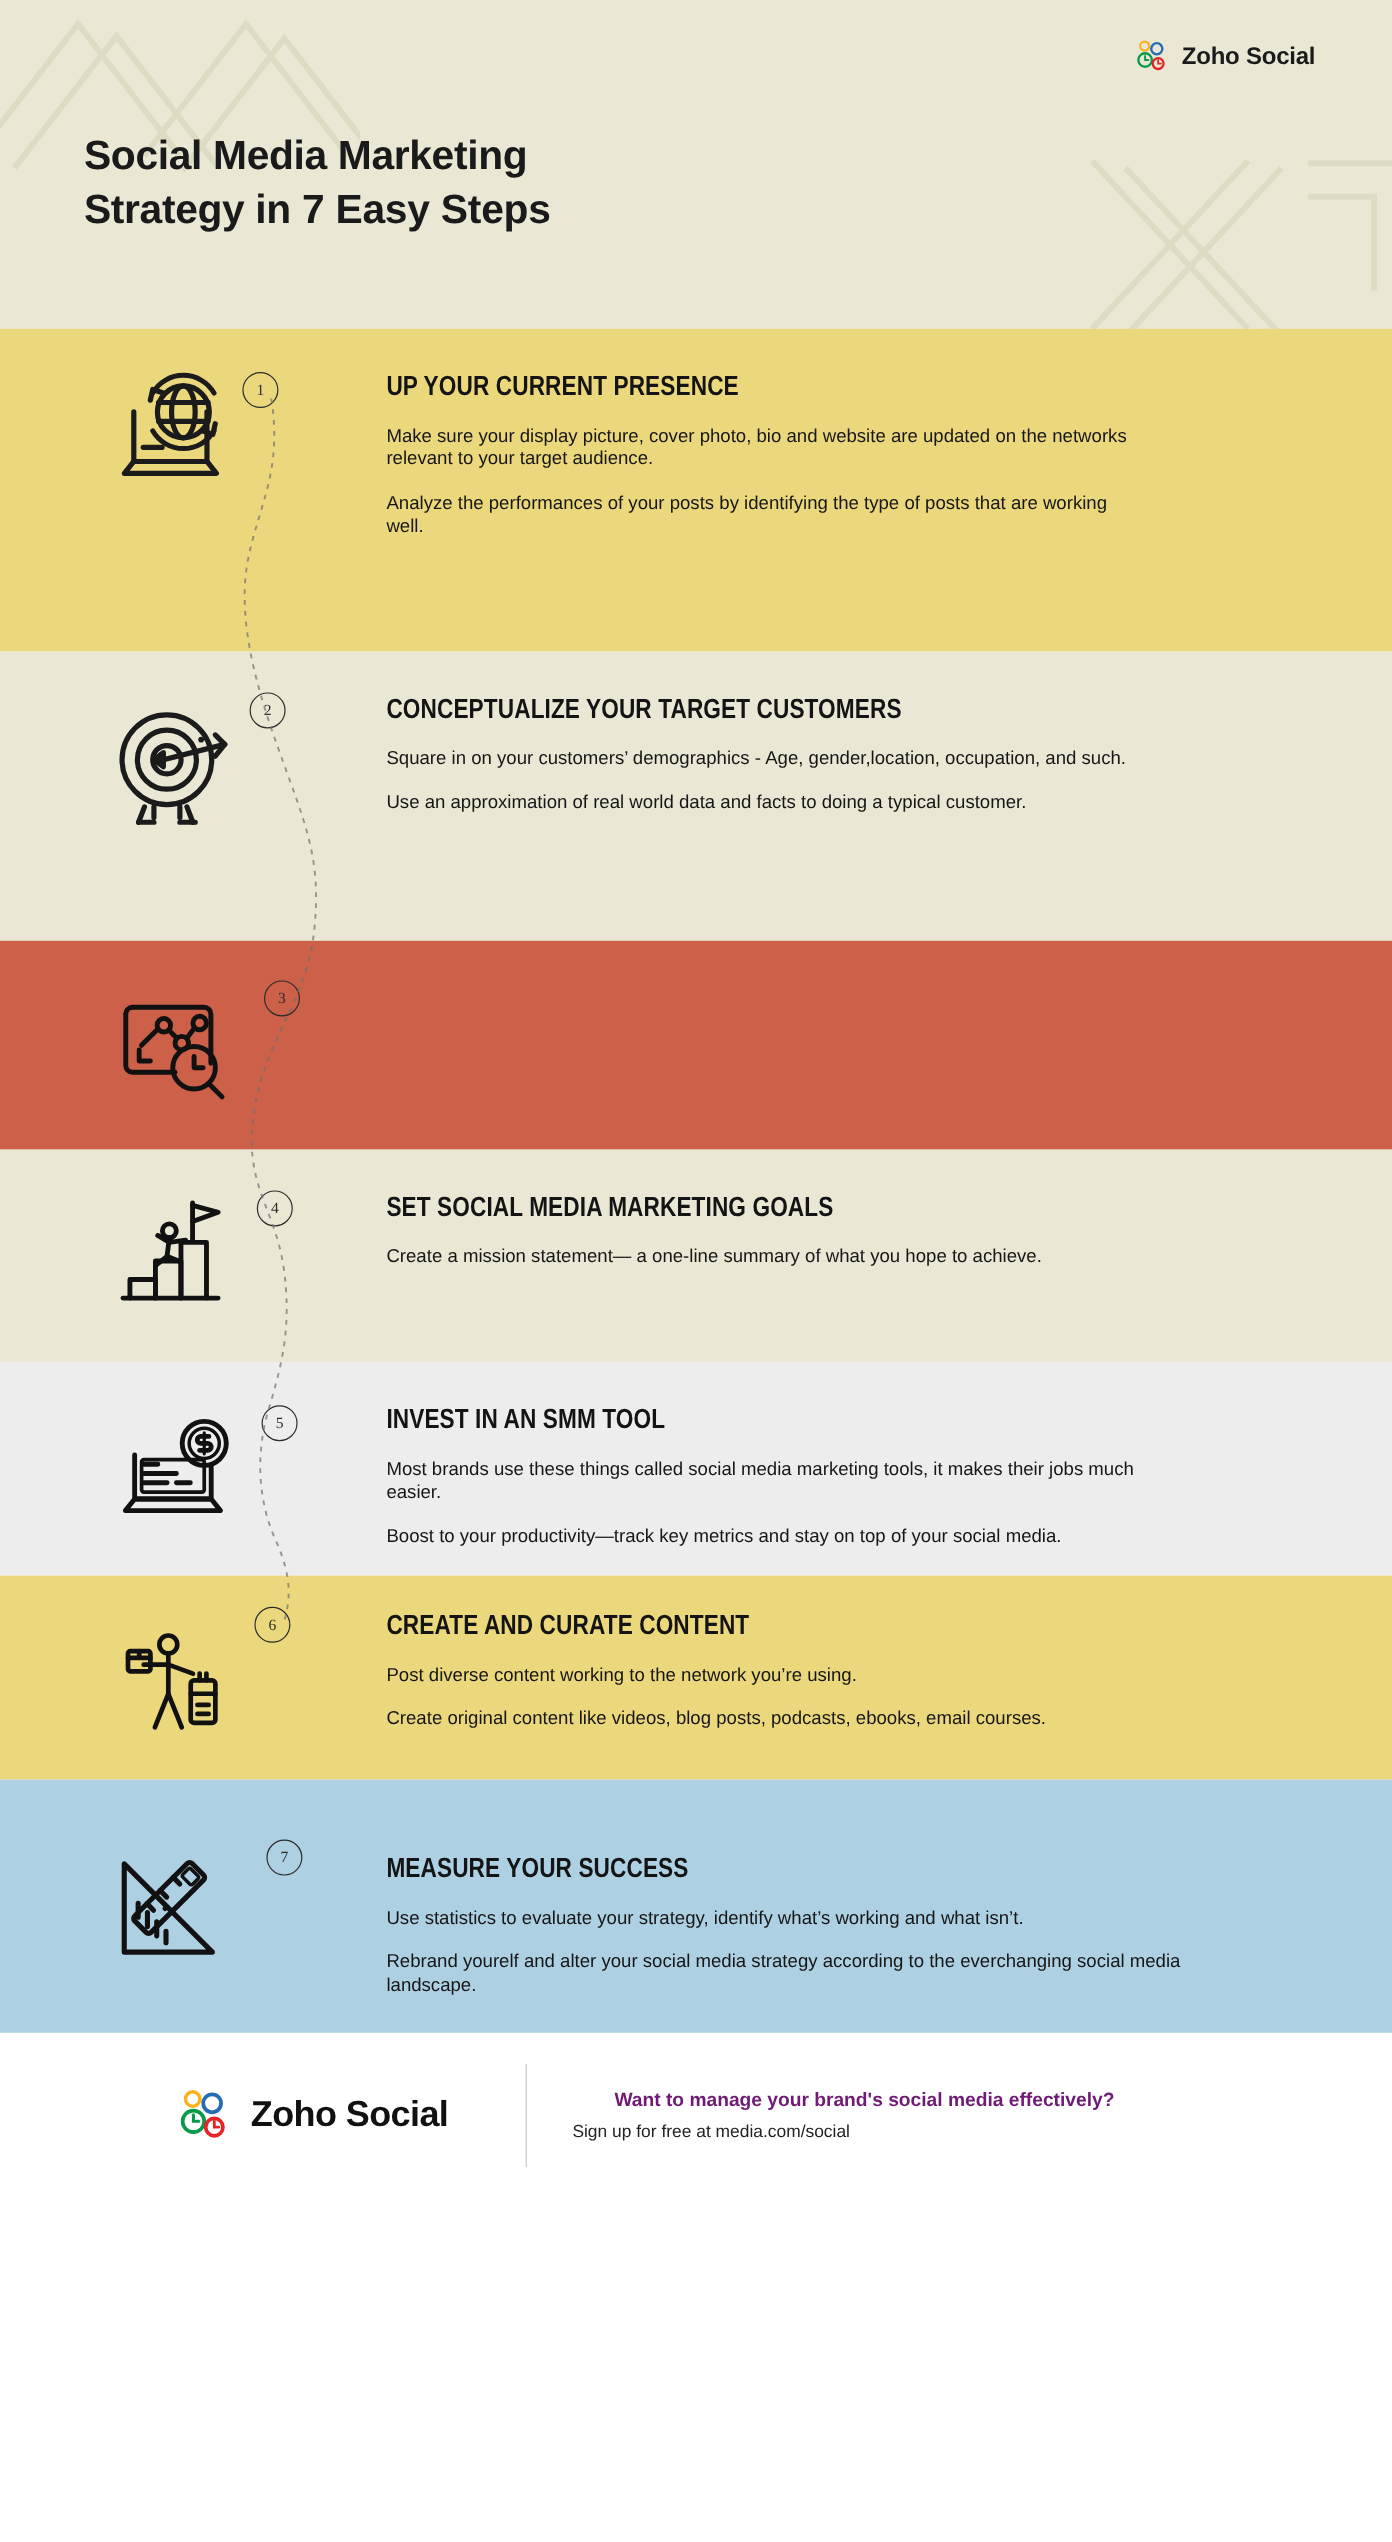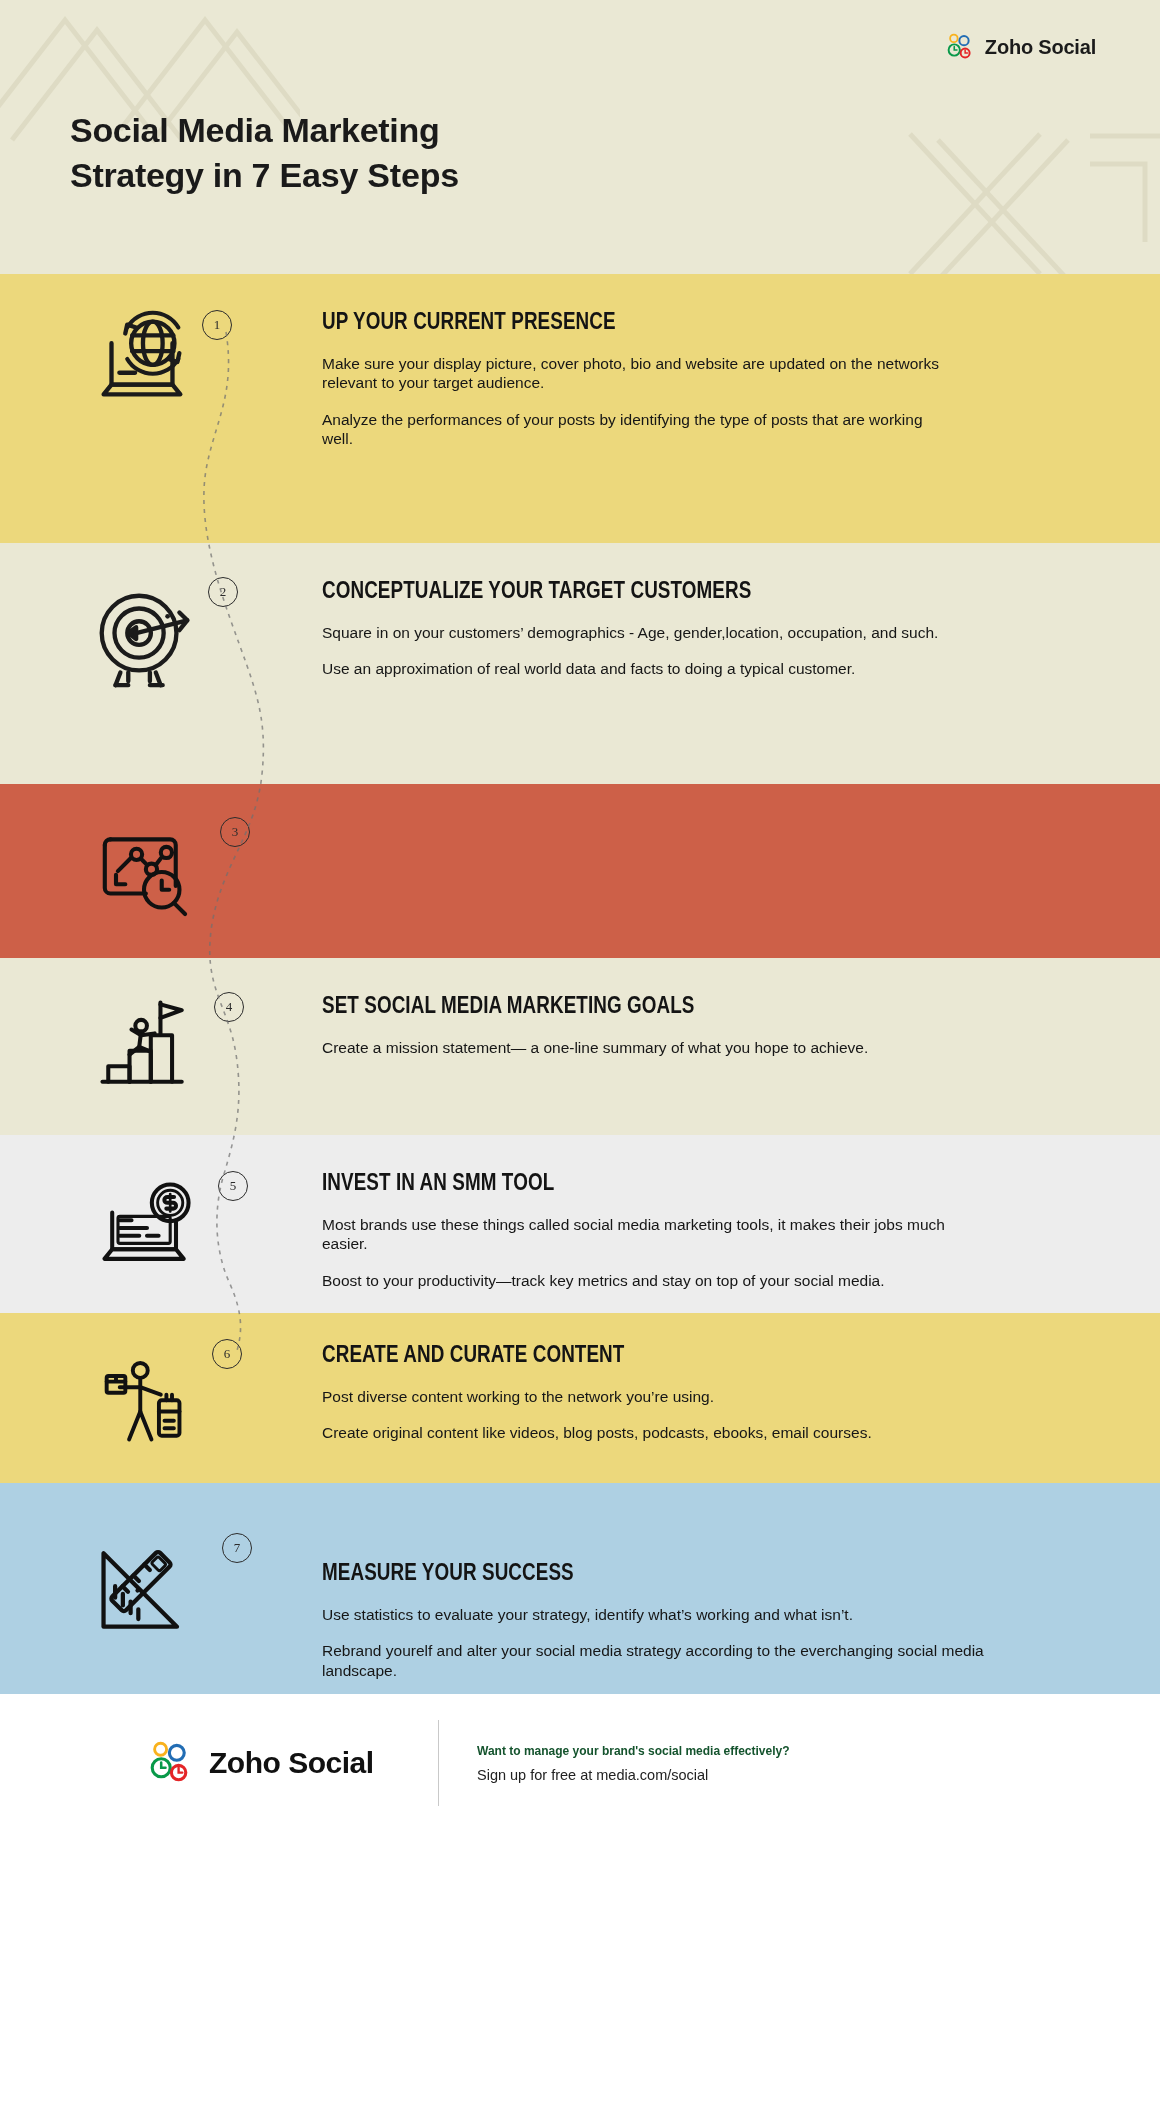--- a/index.html
+++ b/index.html
@@ -154,24 +154,25 @@
     color: #111;
     letter-spacing: -0.5px;
   }
   .footer-divider {
     width: 1px;
     height: 86px;
     background: #c9c9c9;
     margin-right: 38px;
   }
   .footer-copy .cta-strong {
-    font-size: 12px;
+    font-size: 16px;
     font-weight: bold;
-    color: #14532d;
+    color: #701a75;
     margin-bottom: 9px;
+    margin-left: 35px;
   }
   .footer-copy .cta-sub {
     font-size: 14.5px;
     color: #222;
   }
 </style>
 </head>
 <body>
 
 <div class="page">
@@ -370,21 +371,21 @@
             <g transform="rotate(-45 52 52)">
               <rect x="18" y="42" width="70" height="20" rx="3"></rect>
               <path d="M36 42 L36 50 M52 42 L52 50 M68 42 L68 50"></path>
               <circle cx="44" cy="56" r="2.2" fill="#111111" stroke="none"></circle>
               <rect x="74" y="46" width="10" height="12" rx="2" stroke-width="3"></rect>
             </g>
           </svg>
         </div>
         <div class="step-badge" style="left:222px; top:50px;">7</div>
       </div>
-      <div class="band-right" style="padding-top:76px;">
+      <div class="band-right" style="padding-top:60px;">
         <div class="step-title">MEASURE YOUR SUCCESS</div>
         <div class="step-para">Use statistics to evaluate your strategy, identify what’s working and what isn’t.</div>
         <div class="step-para" style="max-width:690px;">Rebrand yourelf and alter your social media strategy according to the everchanging social media landscape.</div>
       </div>
     </div>
   </div>
 
   <svg class="connector" viewBox="0 0 1160 1742" preserveAspectRatio="none">
     <path d="M226 58
              C 236 120, 214 150, 206 196

